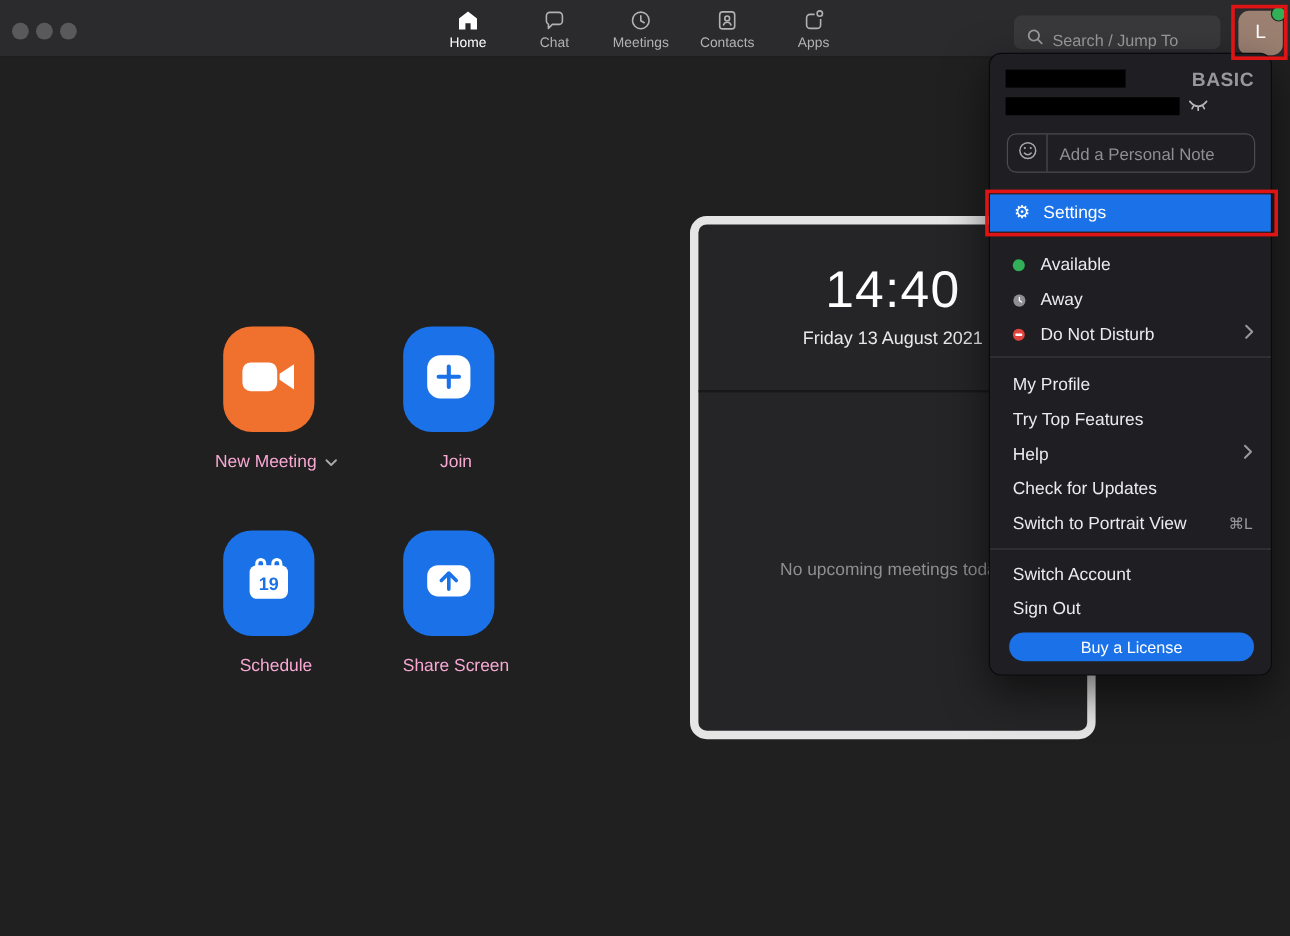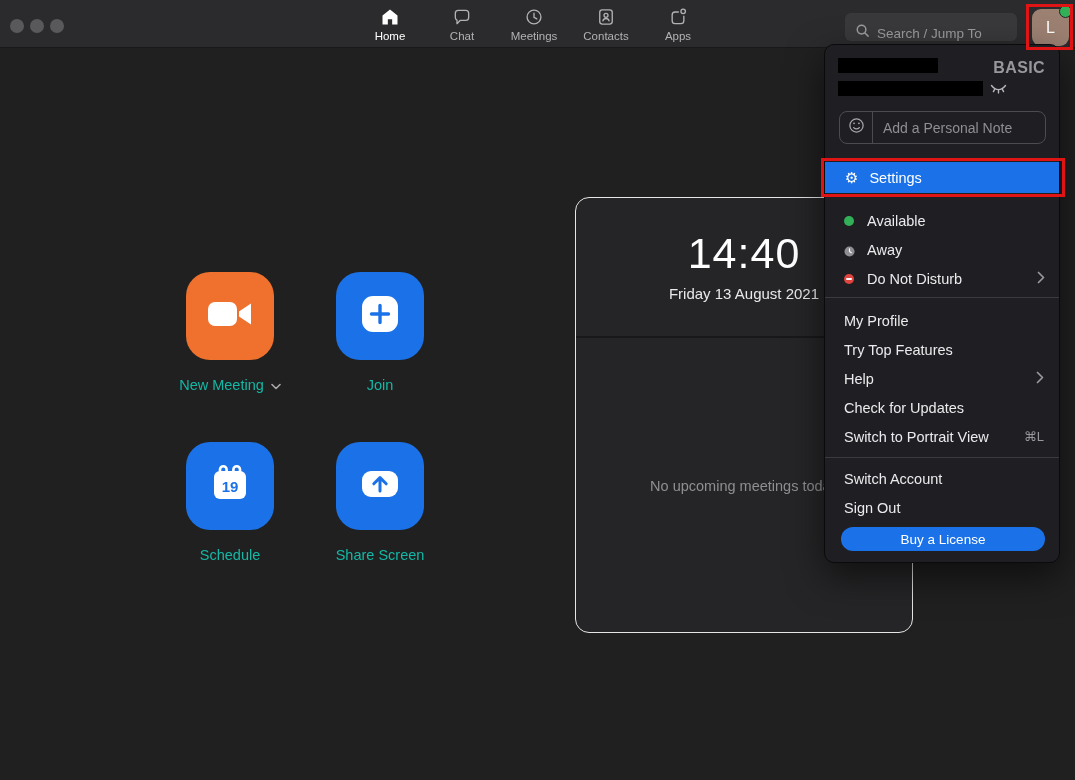--- a/index.html
+++ b/index.html
@@ -22,29 +22,29 @@
   .search{position:absolute;left:845px;top:13px;width:172px;height:28px;box-sizing:border-box;
     background:rgba(255,255,255,0.07);border-radius:6px;display:flex;align-items:flex-end;
     gap:7px;padding:0 10px;color:#9b9b9e;font-size:13.5px;}
   .avatar{position:absolute;left:1032px;top:9px;width:37px;height:37px;border-radius:9px;
     background:#9c8172;color:#fff;display:flex;align-items:center;justify-content:center;font-size:16px;}
   .presence-dot{position:absolute;left:1059px;top:5px;width:11px;height:11px;border-radius:50%;
     background:var(--green,#31b057);border:1px solid #232325;z-index:61;}
   .redbox-avatar{position:absolute;left:1026px;top:4px;width:47px;height:46px;box-sizing:border-box;
     border:3px solid var(--red,#e01414);z-index:62;}
   
-  .tile{position:absolute;width:88px;height:88px;border-radius:24px;
+  .tile{position:absolute;width:76px;height:88px;border-radius:24px;
     display:flex;align-items:center;justify-content:center;cursor:default;}
   .tile.blue{background:var(--accent,#1b72e8);}
   .tile.orange{background:var(--orange,#f0702d);}
-  .tile-label{position:absolute;width:180px;text-align:center;color:#14b8a6;font-size:14.5px;}
+  .tile-label{position:absolute;width:180px;text-align:center;color:#f9a8d4;font-size:14.5px;}
   .tile-label .chev{display:inline-block;margin-left:7px;}
   
-  .meet-card{position:absolute;left:575px;top:197px;width:338px;height:436px;border-radius:14px;
-    overflow:hidden;background:#252527;border:1px solid #e5e5e5;box-sizing:border-box;}
+  .meet-card{position:absolute;left:575px;top:180px;width:338px;height:436px;border-radius:14px;
+    overflow:hidden;background:#252527;border:7px solid #e5e5e5;box-sizing:border-box;}
   .wallpaper{height:138px;background:linear-gradient(135deg,#3d5169 0%,#344burg 0%,#344a61 45%,#2b3d52 100%);
     border-bottom:2px solid #18181a;display:flex;flex-direction:column;align-items:center;justify-content:center;}
   .clock-time{font-size:43px;font-weight:300;color:#fff;letter-spacing:1px;line-height:1;}
   .clock-date{font-size:15px;color:#e9e9eb;margin-top:10px;}
   .card-empty{position:absolute;left:0;width:100%;top:280px;text-align:center;color:#8f8f92;font-size:14.5px;}
   
   .menu{position:absolute;left:824px;top:44px;width:236px;height:519px;border-radius:10px;
     background:#1f1f23;border:1px solid #0a0a0c;box-shadow:0 14px 36px rgba(0,0,0,.55);
     box-sizing:border-box;z-index:50;}
   .bar-redact{position:absolute;background:#000;height:15px;}

